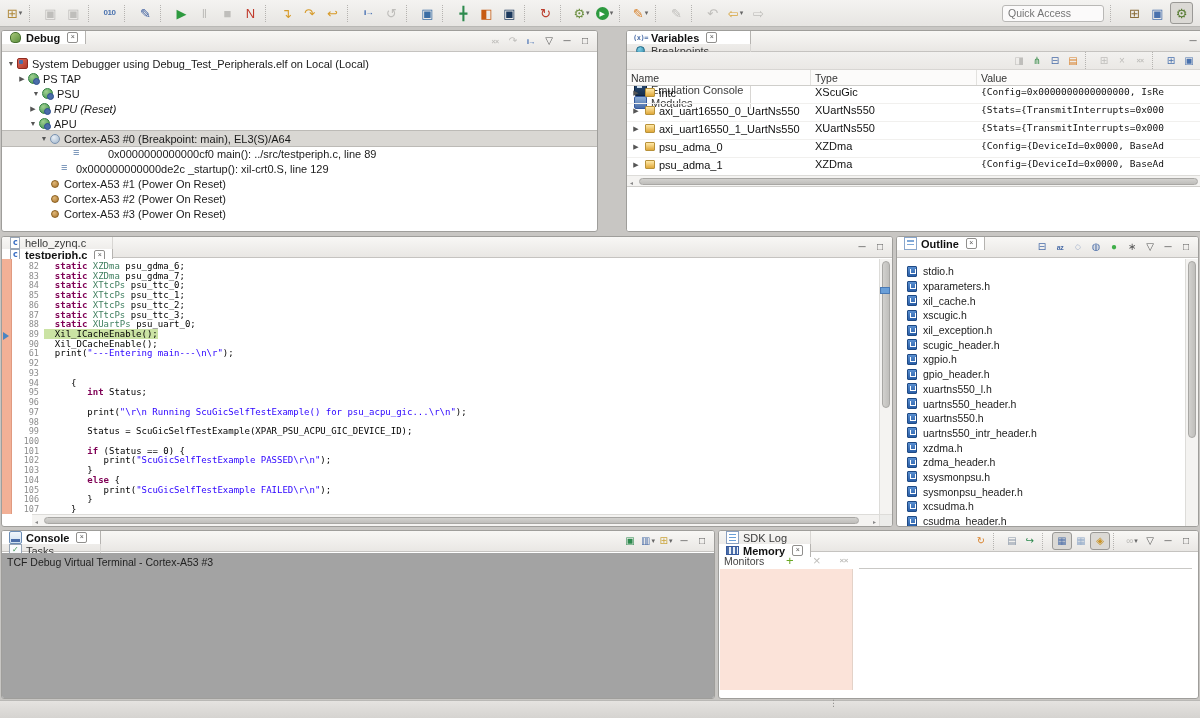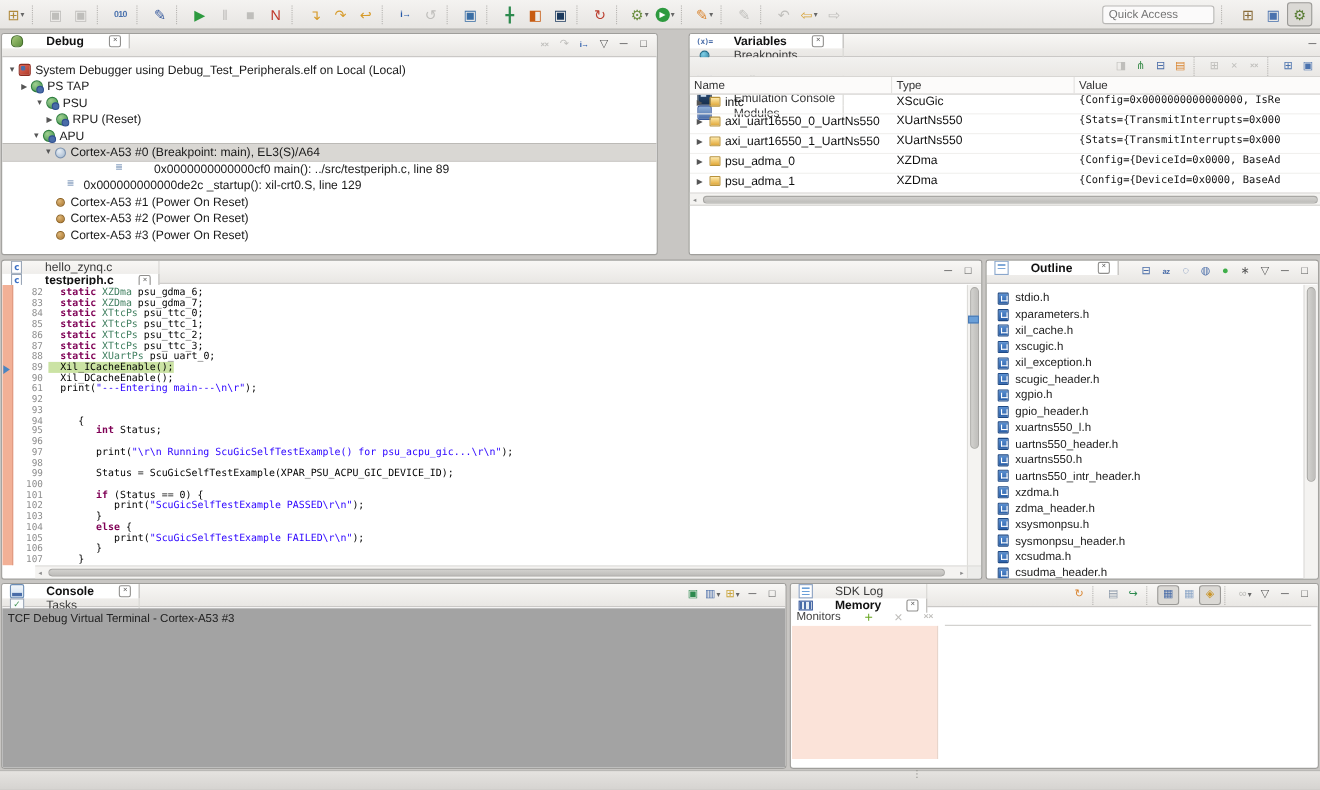--- a/index.html
+++ b/index.html
@@ -21,21 +21,21 @@
   .tb-sep{width:6px;height:17px;border-left:1px dotted #b5b3b0;margin:0 3px}
   .onbg{width:13px;height:13px;border-radius:50%;display:inline-flex;align-items:center;
     justify-content:center;font-size:7px !important;color:#fff}
   #quick-access{width:90px;height:15px;border:1px solid #b9b8b6;border-radius:3px;font-size:10.5px;
     color:#8a8a8a;padding:0 5px;background:#fbfafa;font-family:"Liberation Sans",sans-serif}
   
   .panel{position:absolute;background:#fff;border:1px solid #9f9e9b;border-radius:3px;
     box-sizing:border-box;overflow:hidden}
   .tabbar{height:21px;display:flex;align-items:stretch;background:linear-gradient(#f8f7f5,#e9e7e4);
     border-bottom:1px solid #c5c3c0;box-sizing:border-box}
-  .tab{display:flex;align-items:center;gap:20px;padding:0 7px;font-size:11px;color:#3a3a3a;
+  .tab{display:flex;align-items:center;gap:4px;padding:0 7px;font-size:11px;color:#3a3a3a;
     border-right:1px solid #d8d6d3;white-space:nowrap}
   .tab.active{background:#fff;font-weight:bold;color:#111;border-right:1px solid #b5b3b0;z-index:2}
   .close{width:9px;height:9px;border:1px solid #908f8d;border-radius:2px;font-size:7px;line-height:8px;
     text-align:center;color:#555;margin-left:3px;font-weight:normal}
   .spacer{flex:1}
   .actions{display:flex;align-items:center;padding-right:3px}
   .actions .tb-btn{height:16px;min-width:16px;margin:0}
   .actions .glyph{font-size:10px}
   .actions .glyph.sm{font-size:7px}
   
@@ -304,36 +304,36 @@
       <div class="trow" style="padding-left: 15px;">
         <span class="expander">▶</span>
         <span class="ic ic-chip"></span>
         <span class="tlabel">PS TAP</span>
       </div>
       <div class="trow" style="padding-left: 29px;">
         <span class="expander">▼</span>
         <span class="ic ic-chip"></span>
         <span class="tlabel">PSU</span>
       </div>
-      <div class="trow" style="padding-left: 38px;">
+      <div class="trow" style="padding-left: 26px; font-style: italic;">
         <span class="expander">▶</span>
         <span class="ic ic-chip"></span>
         <span class="tlabel">RPU (Reset)</span>
       </div>
       <div class="trow" style="padding-left: 26px;">
         <span class="expander">▼</span>
         <span class="ic ic-chip"></span>
         <span class="tlabel">APU</span>
       </div>
       <div class="trow sel" style="padding-left: 37px;">
         <span class="expander">▼</span>
         <span class="ic ic-thread-run"></span>
         <span class="tlabel">Cortex-A53 #0 (Breakpoint: main), EL3(S)/A64</span>
       </div>
-      <div class="trow" style="padding-left: 72px; gap: 20px;">
+      <div class="trow" style="padding-left: 40px; gap: 20px;">
         <span class="expander"></span>
         <span class="ic ic-frame"></span>
         <span class="tlabel">0x0000000000000cf0 main(): ../src/testperiph.c, line 89</span>
       </div>
       <div class="trow" style="padding-left: 48px;">
         <span class="expander"></span>
         <span class="ic ic-frame"></span>
         <span class="tlabel">0x000000000000de2c _startup(): xil-crt0.S, line 129</span>
       </div>
       <div class="trow" style="padding-left: 37px;">

